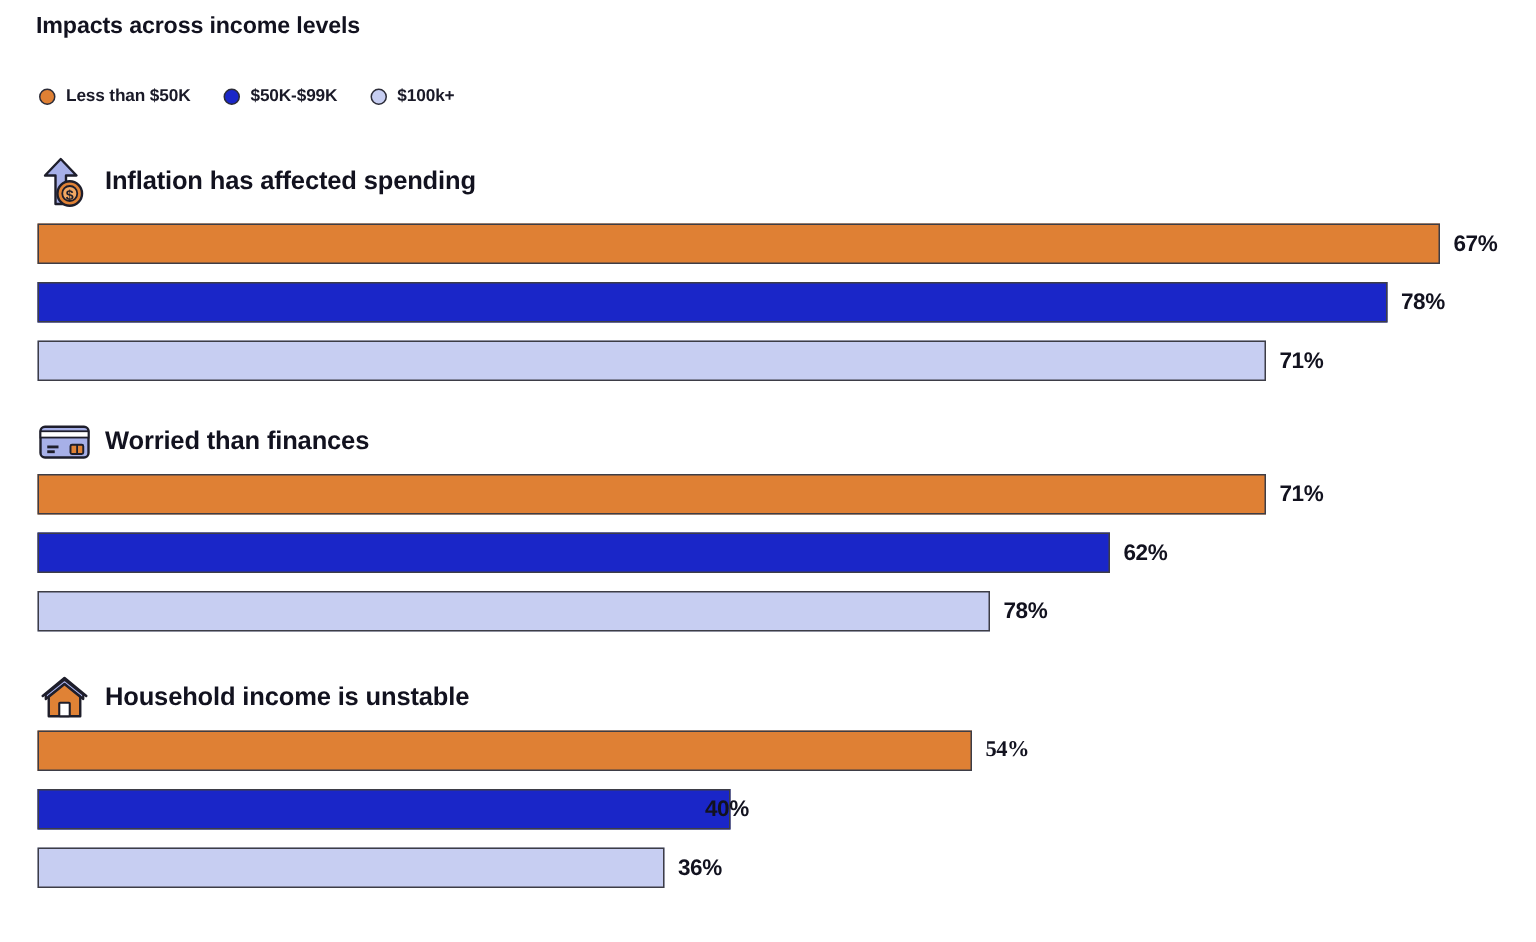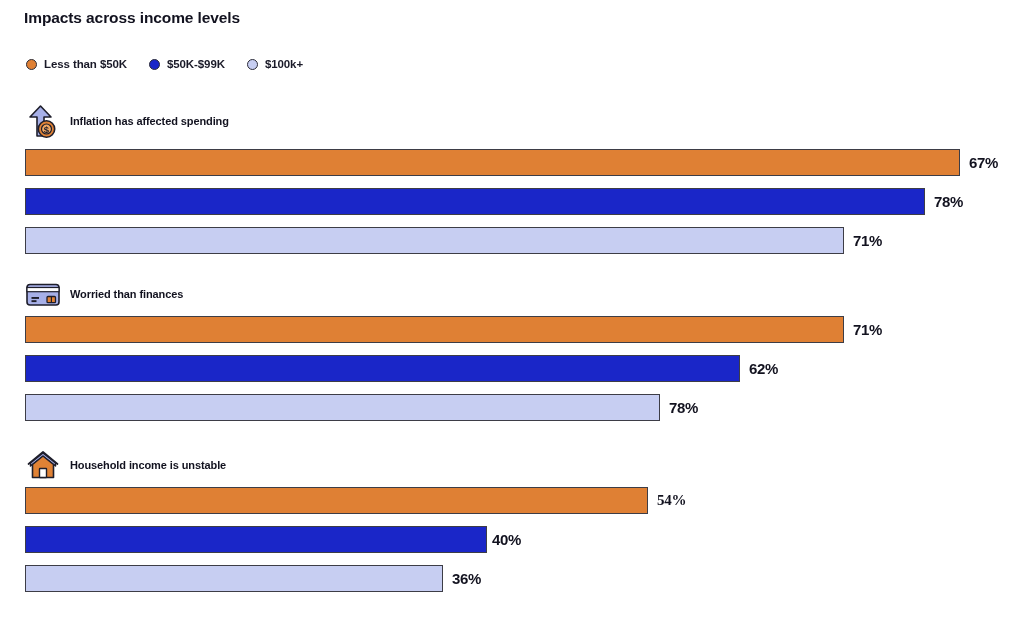--- a/index.html
+++ b/index.html
@@ -82,21 +82,21 @@
   }
   .section-icon {
     width: 38px;
     height: 34px;
     flex: none;
     position: relative;
     margin-right: 8px;
   }
   .section-icon svg { display: block; }
   .section-title {
-    font-size: 11px;
+    font-size: 17px;
     font-weight: bold;
     color: #12121f;
     letter-spacing: -0.1px;
     white-space: nowrap;
   }
 
   
   .bar-row {
     position: absolute;
     left: 25px;
@@ -212,21 +212,21 @@
       </span>
       <span class="section-title">Household income is unstable</span>
     </div>
 
     <div class="bar-row" style="top:39px;">
       <div class="bar" style="width:623px;background:#DF8034;"></div>
       <div class="bar-value" style="left:632px;font-family:Liberation Serif, serif;">54%</div>
     </div>
     <div class="bar-row" style="top:78px;">
       <div class="bar" style="width:462px;background:#1A26C8;"></div>
-      <div class="bar-value" style="left:467px;text-align:center;">40%</div>
+      <div class="bar-value" style="left:445px;text-align:center;">40%</div>
     </div>
     <div class="bar-row" style="top:117px;">
       <div class="bar" style="width:418px;background:#C7CEF2;"></div>
       <div class="bar-value" style="left:427px;">36%</div>
     </div>
   </div>
 
 </div>
 
 </body></html>

